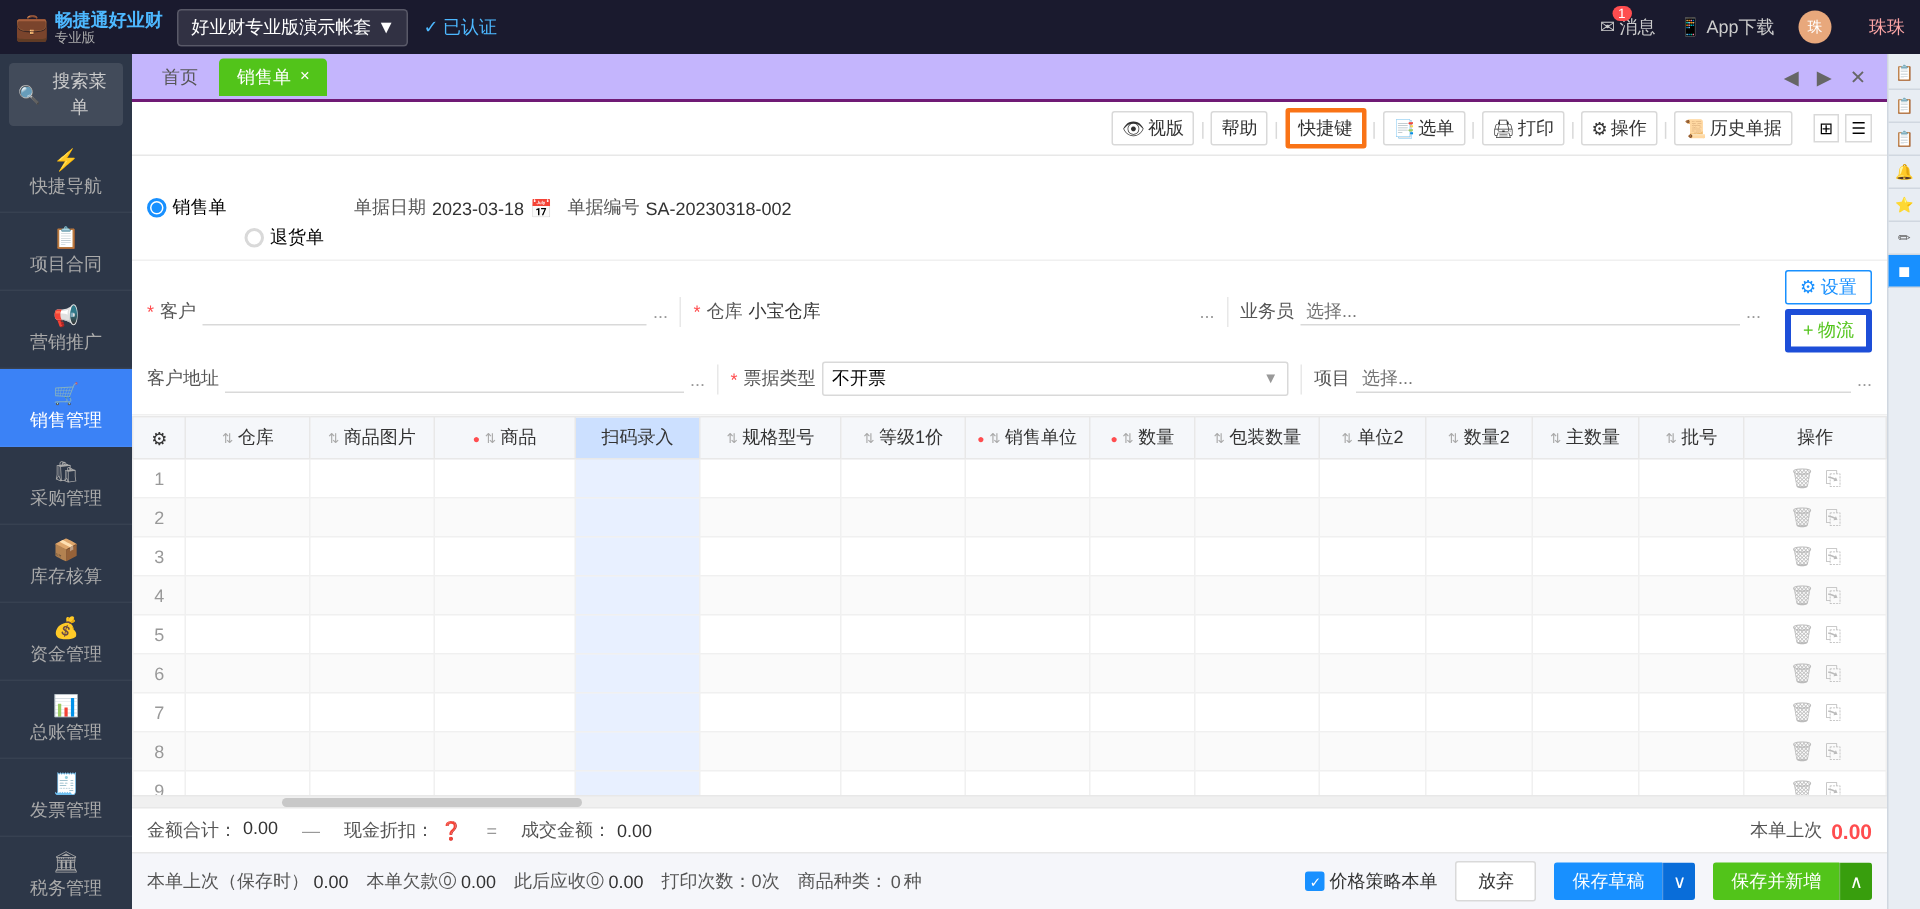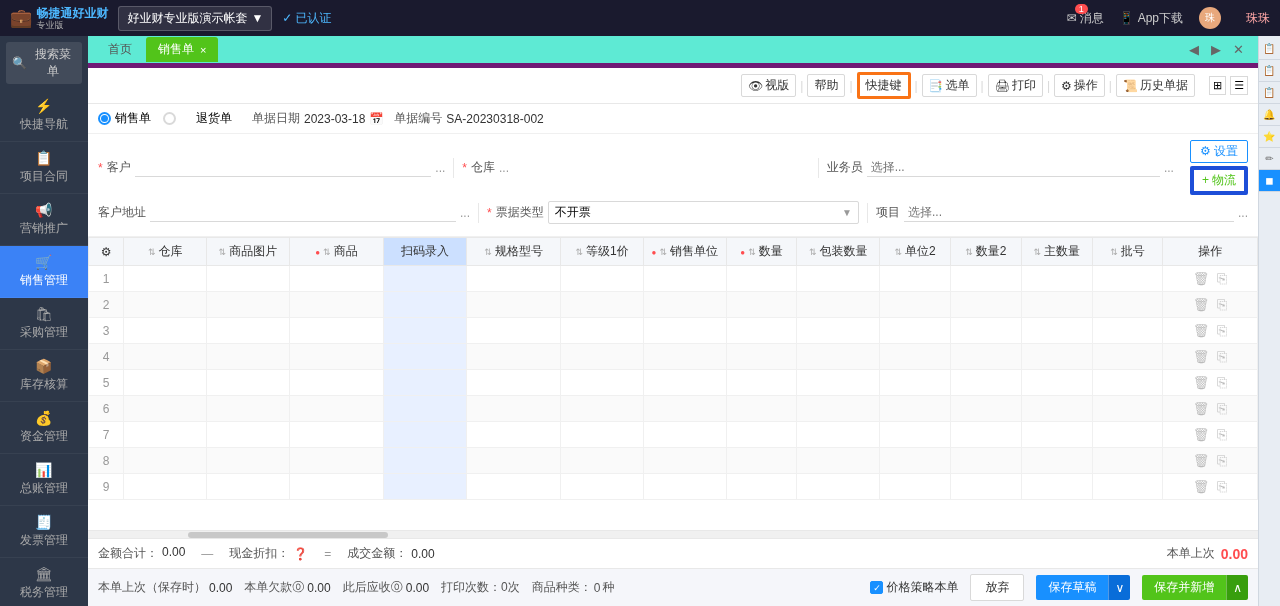--- a/index.html
+++ b/index.html
@@ -11,21 +11,21 @@
     
     .main-layout { display: flex; flex: 1; overflow: hidden; }
 
     
     .sidebar { width: 88px; background: #2d3748; display: flex; flex-direction: column; flex-shrink: 0; overflow-y: auto; }
 
     
     .content-area { flex: 1; display: flex; flex-direction: column; overflow: hidden; background: #f5f6fa; }
 
     
-    .tab-bar { height: 32px; background: #5eead4; display: flex; align-items: center; padding: 0 10px; border-bottom: 5px solid #701a75; flex-shrink: 0; gap: 4px; }
+    .tab-bar { height: 32px; background: #c4b5fd; display: flex; align-items: center; padding: 0 10px; border-bottom: 2px solid #701a75; flex-shrink: 0; gap: 4px; }
 
     
     .form-container { flex: 1; overflow-y: auto; background: #fff; padding: 0; display: flex; flex-direction: column; }
   </style>
 </head>
 <body>
 
 <div class="top-bar">
   <div style="display:flex;align-items:center;gap:4px;">
     <span style="color:#4db8ff;font-size:18px;">💼</span>
@@ -170,21 +170,21 @@
         <div style="cursor:pointer;border:1px solid #d9d9d9;padding:2px 3px;font-size:11px;">☰</div>
       </div>
 
       <div style="display:flex;align-items:center;padding:6px 10px;background:#fff;border-bottom:1px solid #f0f0f0;flex-shrink:0;">
         <div style="display:flex;align-items:center;gap:4px;cursor:pointer;margin-right:12px;">
           <div style="width:13px;height:13px;border-radius:50%;border:2px solid #1890ff;display:flex;align-items:center;justify-content:center;">
             <div style="width:7px;height:7px;border-radius:50%;background:#1890ff;"></div>
           </div>
           <span>销售单</span>
         </div>
-        <div style="display:flex;align-items:center;gap:20px;cursor:pointer;">
+        <div style="display:flex;align-items:center;gap:4px;cursor:pointer;margin-top:40px;">
           <div style="width:13px;height:13px;border-radius:50%;border:2px solid #d9d9d9;"></div>
           <span>退货单</span>
         </div>
 
         <div style="display:flex;align-items:center;gap:10px;margin-left:20px;">
           <div style="display:flex;align-items:center;gap:4px;">
             <span style="color:#555;">单据日期</span>
             <span style="color:#333;font-weight:500;">2023-03-18</span>
             <span style="color:#999;cursor:pointer;">📅</span>
           </div>
@@ -203,20 +203,21 @@
             <span style="color:#ff4d4f;">*</span>
             <span style="color:#555;white-space:nowrap;">客户</span>
             <input type="text" style="flex: 1 1 0%; border-top: none; border-right: none; border-left: none; border-image: initial; border-bottom: 1px solid rgb(217, 217, 217); padding: 2px 4px; font-size: 12px; outline: none; min-width: 120px;" value="">
             <span style="color:#999;cursor:pointer;">...</span>
           </div>
           <div style="width:1px;background:#e8e8e8;height:20px;"></div>
 
           <div style="display:flex;align-items:center;gap:4px;flex:1;">
             <span style="color:#ff4d4f;">*</span>
             <span style="color:#555;white-space:nowrap;">仓库</span>
+            <span style="flex:1;color:#333;">小宝仓库</span>
             <span style="color:#999;cursor:pointer;">...</span>
           </div>
           <div style="width:1px;background:#e8e8e8;height:20px;"></div>
 
           <div style="display:flex;align-items:center;gap:4px;flex:1;">
             <span style="color:#555;white-space:nowrap;">业务员</span>
             <input type="text" style="flex: 1 1 0%; border-top: none; border-right: none; border-left: none; border-image: initial; border-bottom: 1px solid rgb(217, 217, 217); padding: 2px 4px; font-size: 12px; outline: none;" placeholder="选择...">
             <span style="color:#999;cursor:pointer;">...</span>
           </div>
 

